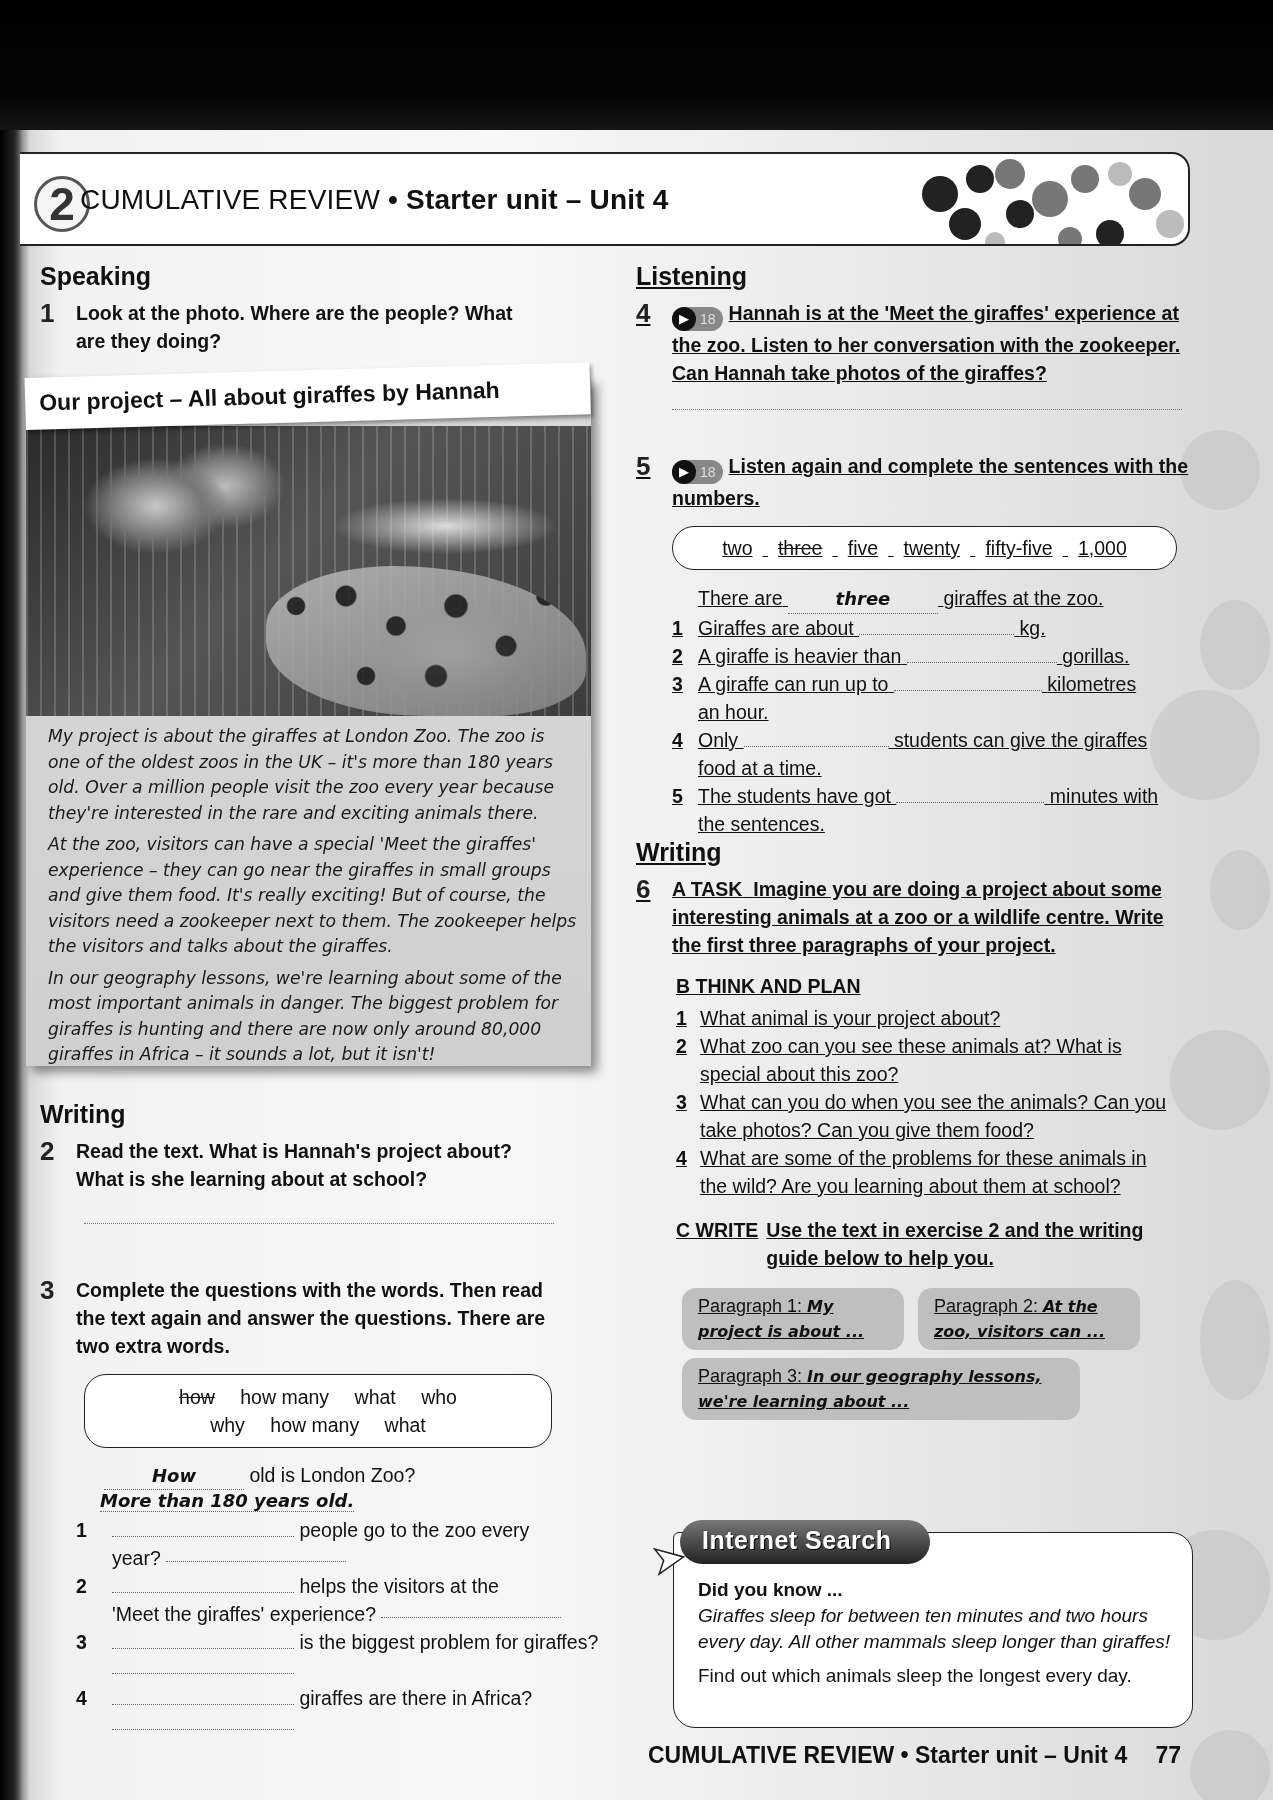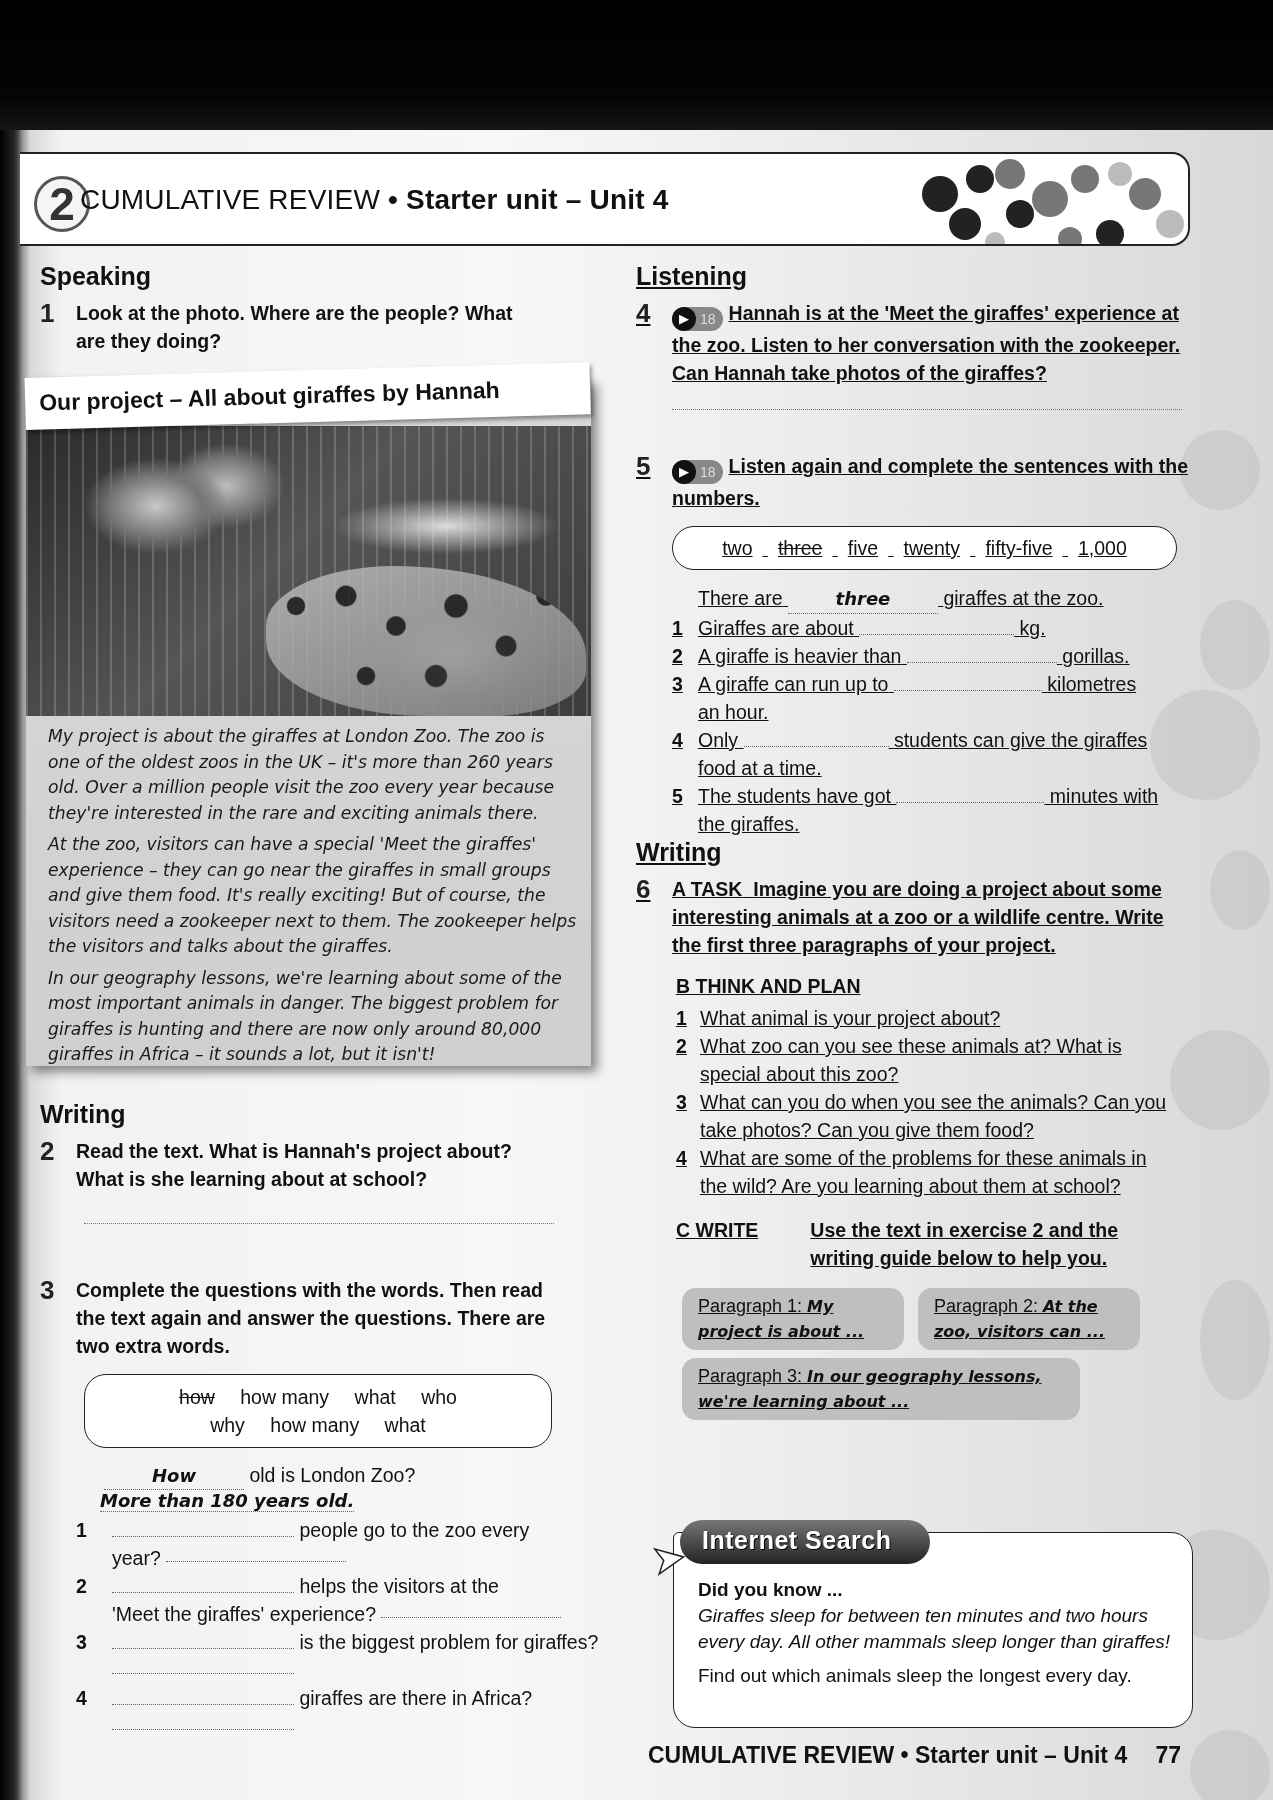--- a/index.html
+++ b/index.html
@@ -205,21 +205,21 @@
     <span class="ex-text">Look at the photo. Where are the people? What are they doing?</span>
   </div>
 </div>
 
 <div class="project">
   <div class="photo">
     <div class="giraffe-spots"></div>
   </div>
   <div class="project-title">Our project – All about giraffes by Hannah</div>
   <div class="project-text">
-    <p>My project is about the giraffes at London Zoo. The zoo is one of the oldest zoos in the UK – it's more than 260 years old. Over a million people visit the zoo every year because they're interested in the rare and exciting animals there.</p>
+    <p>My project is about the giraffes at London Zoo. The zoo is one of the oldest zoos in the UK – it's more than 180 years old. Over a million people visit the zoo every year because they're interested in the rare and exciting animals there.</p>
     <p>At the zoo, visitors can have a special 'Meet the giraffes' experience – they can go near the giraffes in small groups and give them food. It's really exciting! But of course, the visitors need a zookeeper next to them. The zookeeper helps the visitors and talks about the giraffes.</p>
     <p>In our geography lessons, we're learning about some of the most important animals in danger. The biggest problem for giraffes is hunting and there are now only around 80,000 giraffes in Africa – it sounds a lot, but it isn't!</p>
   </div>
 </div>
 
 <div class="col-left" style="top:1100px;">
   <div class="section-h">Writing</div>
   <div class="ex" style="width:520px;">
     <span class="ex-num">2</span>
     <span class="ex-text">Read the text. What is Hannah's project about? What is she learning about at school?</span>
@@ -333,21 +333,21 @@
     <div class="q-item">
       <span class="q-num" style="width:26px;">3</span>
       <span><span>A giraffe can run up to</span> <span class="blank" style="width:148px;"></span> <span>kilometres</span><br><span>an hour.</span></span>
     </div>
     <div class="q-item">
       <span class="q-num" style="width:26px;">4</span>
       <span><span>Only</span> <span class="blank" style="width:145px;"></span> <span>students can give the giraffes</span><br><span>food at a time.</span></span>
     </div>
     <div class="q-item">
       <span class="q-num" style="width:26px;">5</span>
-      <span><span>The students have got</span> <span class="blank" style="width:148px;"></span> <span>minutes with</span><br><span>the giraffes.</span></span>
+      <span><span>The students have got</span> <span class="blank" style="width:148px;"></span> <span>minutes with</span><br><span>the sentences.</span></span>
     </div>
   </div>
 
   <div class="section-h" style="">Writing</div>
   <div class="ex" style="width:560px;">
     <span class="ex-num">6</span>
     <span class="ex-text"><span>A TASK</span>&nbsp; <span>Imagine you are doing a project about some interesting animals at a zoo or a wildlife centre. Write the first three paragraphs of your project.</span></span>
   </div>
   <div style="margin:16px 0 0 40px; font-size:19.5px; font-weight:bold;">B THINK AND PLAN</div>
   <div style="margin:6px 0 0 40px; width:500px;">
@@ -361,21 +361,21 @@
       </div>
     <div class="q-item">
         <span class="q-num" style="width:24px;">3</span>
         <span>What can you do when you see the animals? Can you take photos? Can you give them food?</span>
       </div>
     <div class="q-item">
         <span class="q-num" style="width:24px;">4</span>
         <span>What are some of the problems for these animals in the wild? Are you learning about them at school?</span>
       </div>
   </div>
-  <div class="ex" style="margin:16px 0 16px 40px; width:480px; font-size:19.5px;gap:44px;">
+  <div class="ex" style="margin:16px 0 16px 40px; width:480px; font-size:19.5px;">
     <span style="margin-right:8px; white-space:nowrap;">C WRITE</span>
     <span>Use the text in exercise 2 and the writing guide below to help you.</span>
   </div>
 
   <div style="margin:14px 0 0 46px; display:flex; gap:14px;">
     <div class="guide" style="width:222px;"><span>Paragraph 1:</span> <i>My project is about ...</i></div>
     <div class="guide" style="width:222px;"><span>Paragraph 2:</span> <i>At the zoo, visitors can ...</i></div>
   </div>
   <div style="margin:8px 0 0 46px;">
     <div class="guide" style="width:398px;"><span>Paragraph 3:</span> <i>In our geography lessons, we're learning about ...</i></div>

